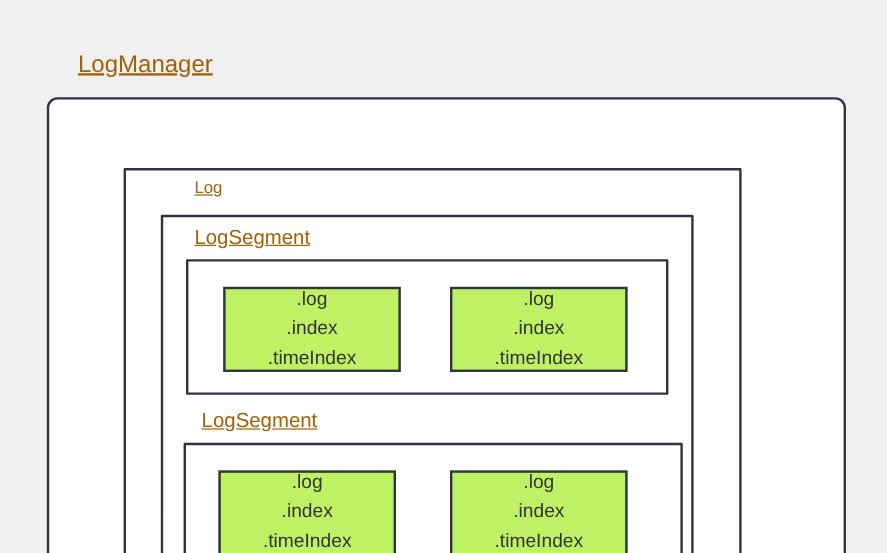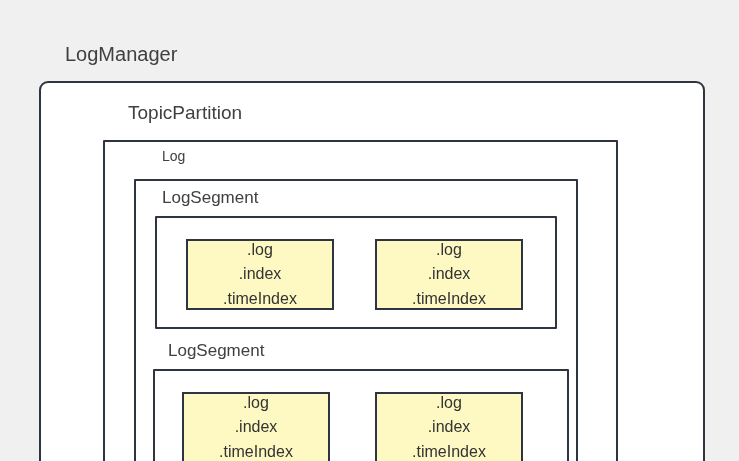--- a/index.html
+++ b/index.html
@@ -19,24 +19,25 @@
     position: absolute;
     left: 0;
     top: 0;
     width: 739px;
     height: 461px;
   }
 
   
   .node-label {
     position: absolute;
-    color: #404040;
+    color: #a16207;
     font-weight: 400;
     white-space: nowrap;
     line-height: 1;
+    text-decoration: underline;
   }
 
   
   .box {
     position: absolute;
     background: #ffffff;
     border: 2px solid #2e3440;
     box-sizing: border-box;
   }
 
@@ -105,21 +106,21 @@
   }
   .label-logsegment-2 {
     left: 168px;
     top: 342px;
     font-size: 17px;
   }
 
   
   .box-files {
     border: 2px solid #2e3440;
-    background: #fef9c3;
+    background: #bef264;
     box-sizing: border-box;
     display: flex;
     flex-direction: column;
     align-items: center;
     justify-content: center;
     color: #333333;
     font-size: 16px;
     line-height: 24.5px;
   }
   .box-files .file-line {
@@ -133,21 +134,20 @@
   .files-s2-b { left: 375px; top: 392px; width: 148px; height: 71px; }
 </style>
 </head>
 <body>
 
 <div id="canvas">
 
   <div class="node-label label-logmanager">LogManager</div>
   <div class="box box-logmanager"></div>
 
-  <div class="node-label label-topicpartition">TopicPartition</div>
   <div class="box box-topicpartition"></div>
 
   <div class="node-label label-log">Log</div>
   <div class="box box-log"></div>
 
   <div class="node-label label-logsegment-1">LogSegment</div>
   <div class="box box-logsegment-1"></div>
 
   <div class="box box-files files-s1-a">
     <span class="file-line">.log</span>

